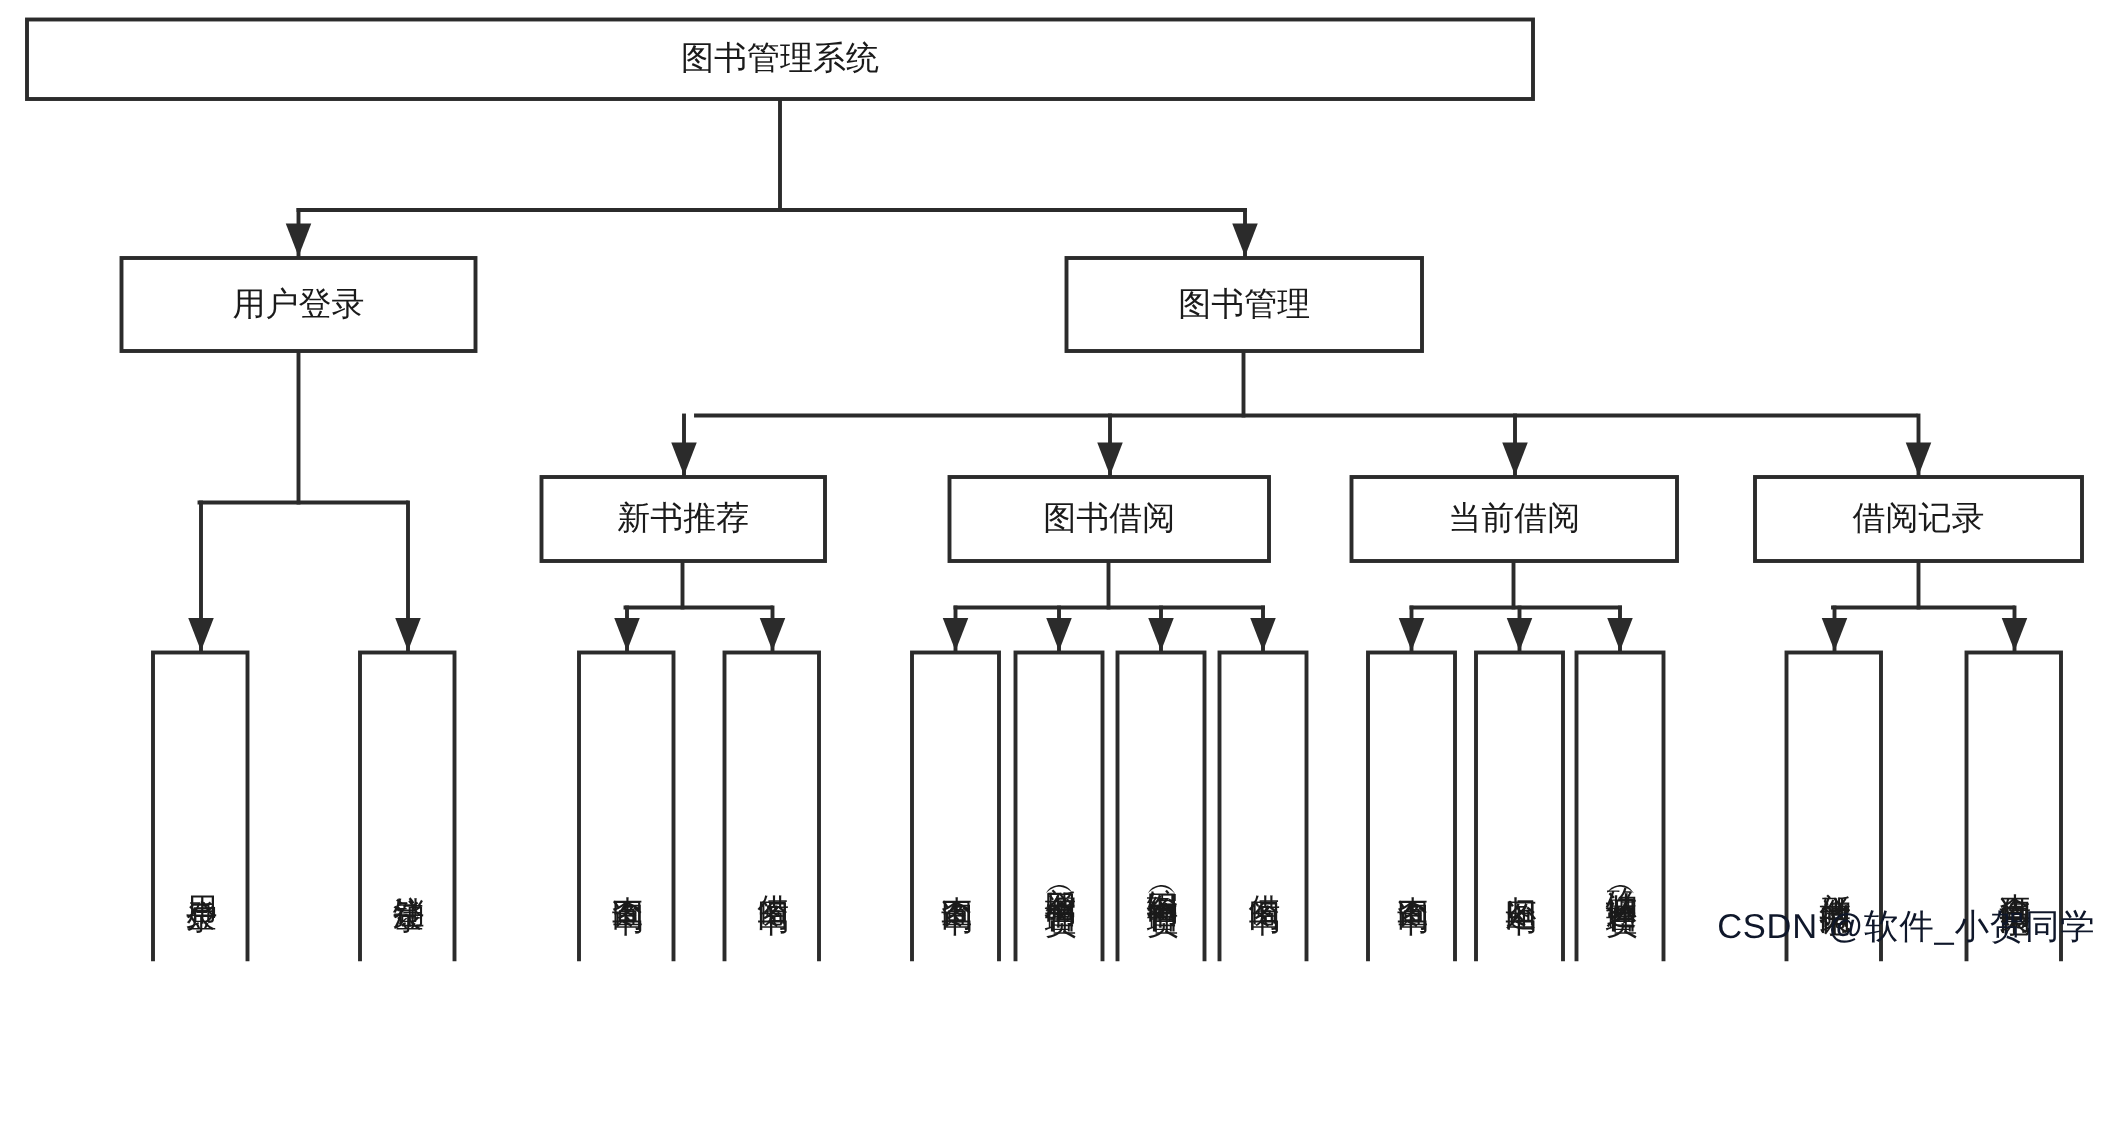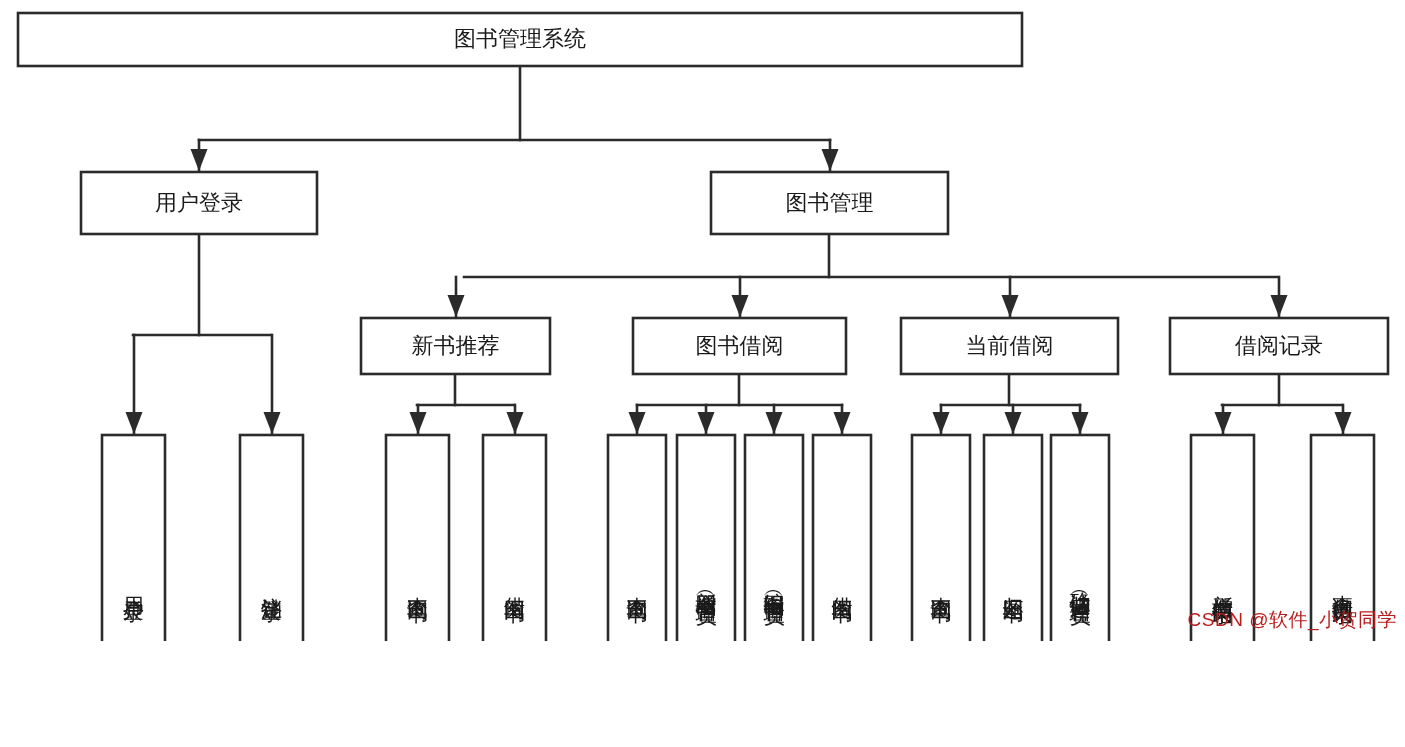--- a/index.html
+++ b/index.html
@@ -60,22 +60,22 @@
     align-items: center;
     justify-content: center;
     white-space: nowrap;
     pointer-events: none;
   }
   .watermark {
     position: absolute;
     right: 8px;
     bottom: 8px;
     font-family: "Liberation Sans", "DejaVu Sans", sans-serif;
-    font-size: 19px;
-    color: #b91c1c;
+    font-size: 23px;
+    color: #0f172a;
     letter-spacing: 0.5px;
     white-space: nowrap;
   }
 </style>
 </head>
 <body>
 
 <div id="canvas">
 
   <svg class="diagram" viewBox="0 0 1405 747">

